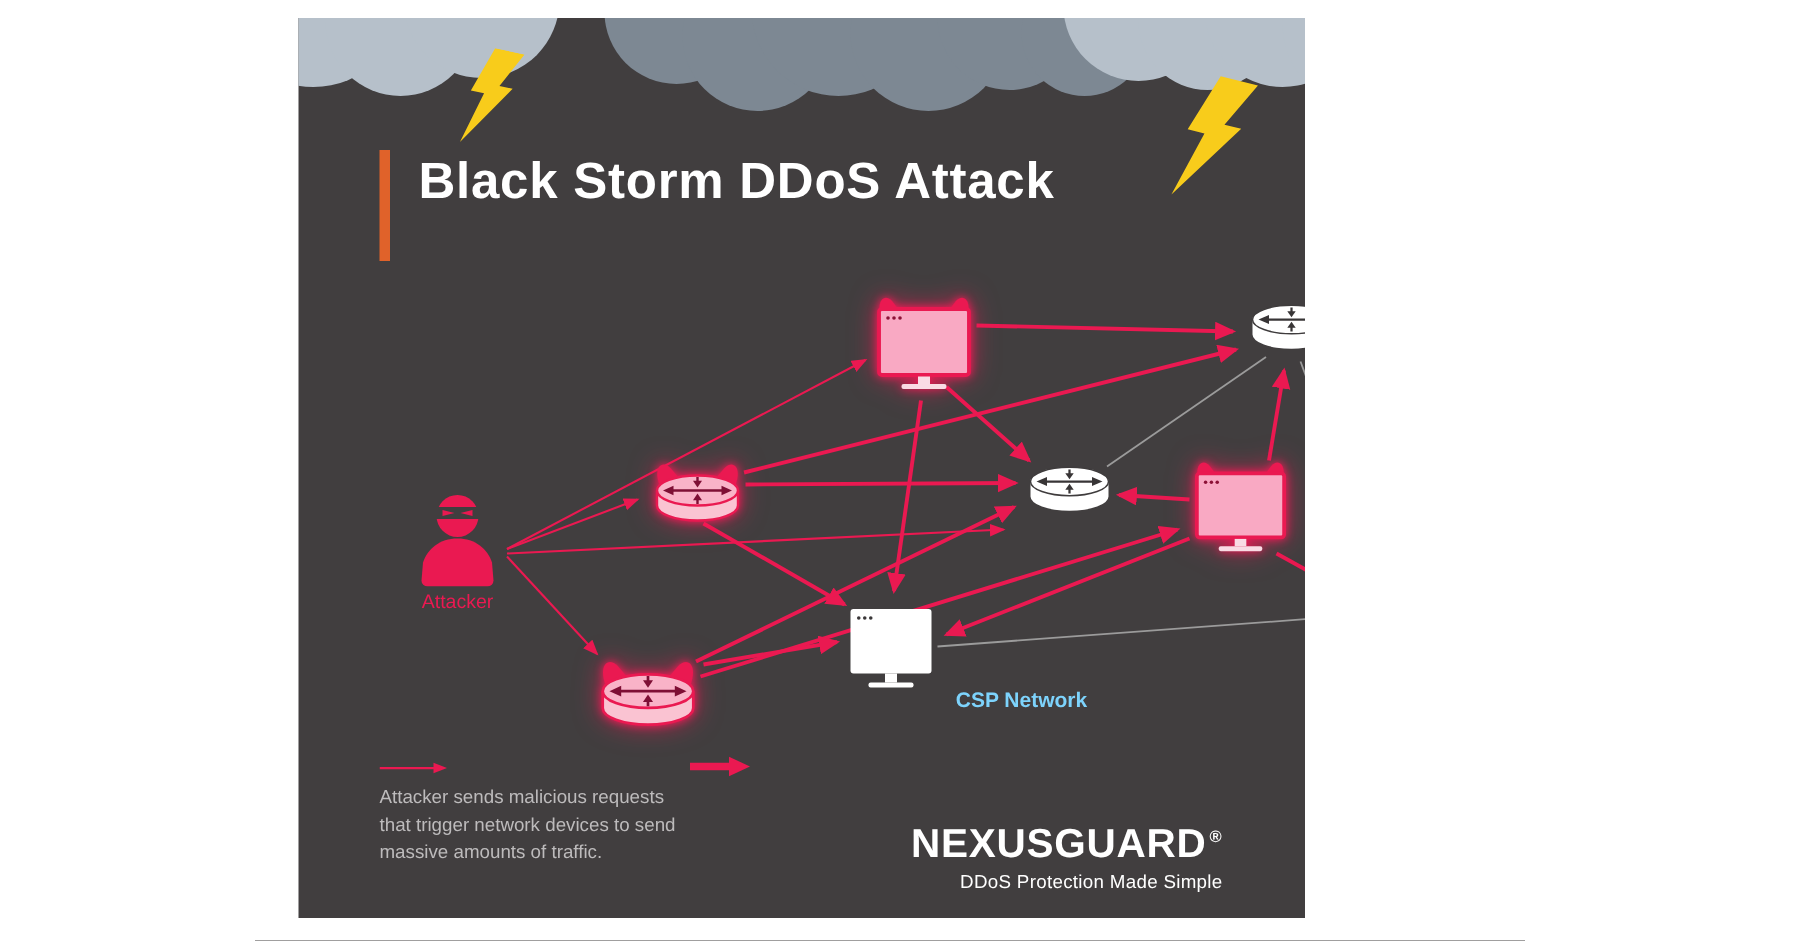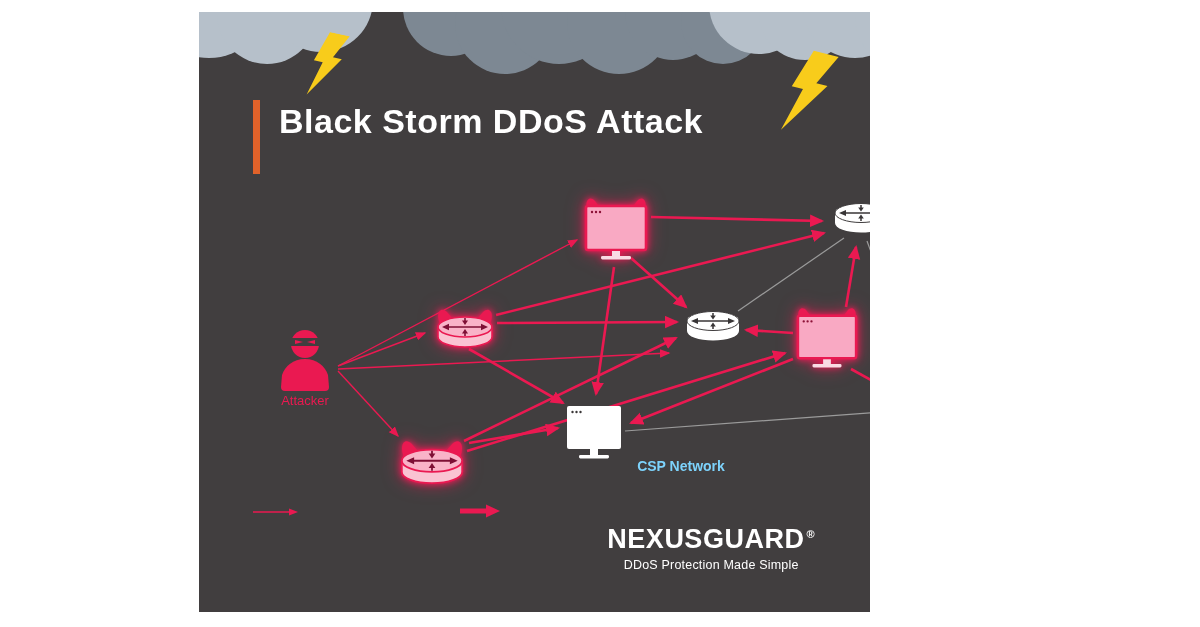--- a/index.html
+++ b/index.html
@@ -38,21 +38,21 @@
     position:absolute;left:402px;top:446px;width:160px;text-align:center;
     color:#7dd3fc;font-size:14px;font-weight:bold;
   }
   
   .legend-text{
     position:absolute;margin:0;color:#bdbbbc;font-size:12.5px;line-height:1.48;
     white-space:pre-line;
   }
   .lg-arrow{position:absolute;}
   
-  .brand{position:absolute;right:55px;bottom:40px;text-align:center;color:#ffffff;}
+  .brand{position:absolute;right:55px;bottom:17px;text-align:right;color:#ffffff;}
   .brand .logo{font-size:27px;font-weight:bold;letter-spacing:.5px;line-height:1;}
   .brand .reg{font-size:11px;vertical-align:super;font-weight:bold;margin-left:2px;}
   .brand .tagline{font-size:12.5px;margin-top:5px;letter-spacing:.2px;}
 </style>
 </head>
 <body>
 
 <div class="panel">
 
   <div class="clouds">
@@ -251,20 +251,23 @@
       <circle cx="15.5" cy="8" r="1.2" fill="#3a3738"></circle>
     <rect x="25" y="45" width="8" height="6" fill="#ffffff"></rect>
     <rect x="14" y="51" width="30" height="3.4" rx="1.4" fill="#ffffff"></rect>
   </svg>
   <div class="csp-label">CSP Network</div>
 
   <svg class="lg-arrow" style="left:54px;top:494px" width="46" height="12" viewBox="0 0 46 12">
     <line x1="0" y1="6" x2="38" y2="6" stroke="#ea1951" stroke-width="1.5"></line>
     <polygon points="45,6 36,2.5 36,9.5" fill="#ea1951"></polygon>
   </svg>
+  <p class="legend-text" style="left:54px;top:510px;width:236px">Attacker sends malicious requests
+that trigger network devices to send
+massive amounts of traffic.</p>
 
   <svg class="lg-arrow" style="left:261px;top:491px" width="40" height="16" viewBox="0 0 40 16">
     <line x1="0" y1="8" x2="28" y2="8" stroke="#ea1951" stroke-width="5"></line>
     <polygon points="40,8 26,1.5 26,14.5" fill="#ea1951"></polygon>
   </svg>
 
   <div class="brand">
     <div class="logo"><span>NEXUSGUARD</span><span class="reg">®</span></div>
     <div class="tagline">DDoS Protection Made Simple</div>
   </div>

